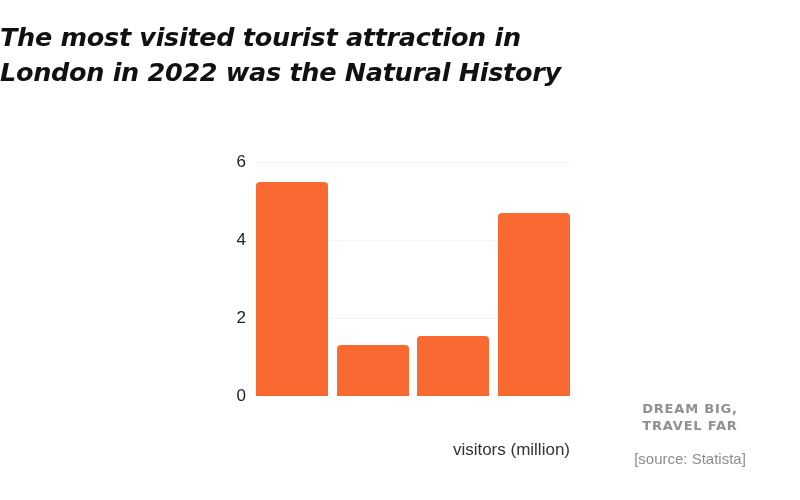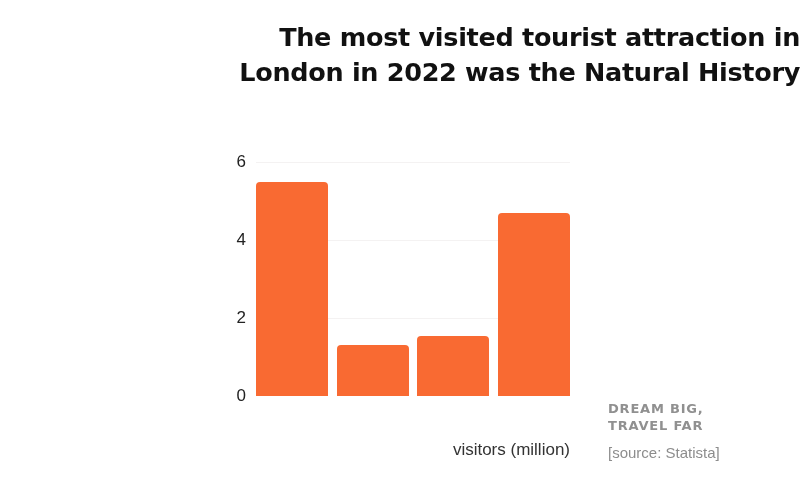--- a/index.html
+++ b/index.html
@@ -14,21 +14,22 @@
     font-family: "Liberation Sans", sans-serif;
     position: relative;
   }
 
   
   #title-block {
     position: absolute;
     left: 0;
     top: 20px;
     width: 800px;
-    text-align: right;
+    text-align: left;
+    font-style: italic;
   }
   .title-line {
     font-family: "DejaVu Sans", sans-serif;
     font-weight: bold;
     font-size: 25.5px;
     letter-spacing: -0.3px;
     color: #111111;
     line-height: 35px;
     white-space: nowrap;
   }
@@ -115,35 +116,35 @@
     top: 440px;
     width: 314px;
     text-align: right;
     font-size: 17px;
     color: #333333;
   }
 
   
   #branding {
     position: absolute;
-    right: 12px;
+    right: 20px;
     top: 400px;
     width: 180px;
-    text-align: left;
+    text-align: center;
   }
   .brand-line {
     font-family: "DejaVu Sans", sans-serif;
     font-weight: bold;
     font-size: 13px;
     letter-spacing: 0.8px;
     color: #909090;
     line-height: 17px;
   }
   #source-text {
-    margin-top: 10px;
+    margin-top: 16px;
     font-size: 15px;
     color: #8d8d8d;
   }
 </style>
 </head>
 <body>
 
 <div id="title-block">
   <div class="title-line">The most visited tourist attraction in</div>
   <div class="title-line">London in 2022 was the Natural History</div>

